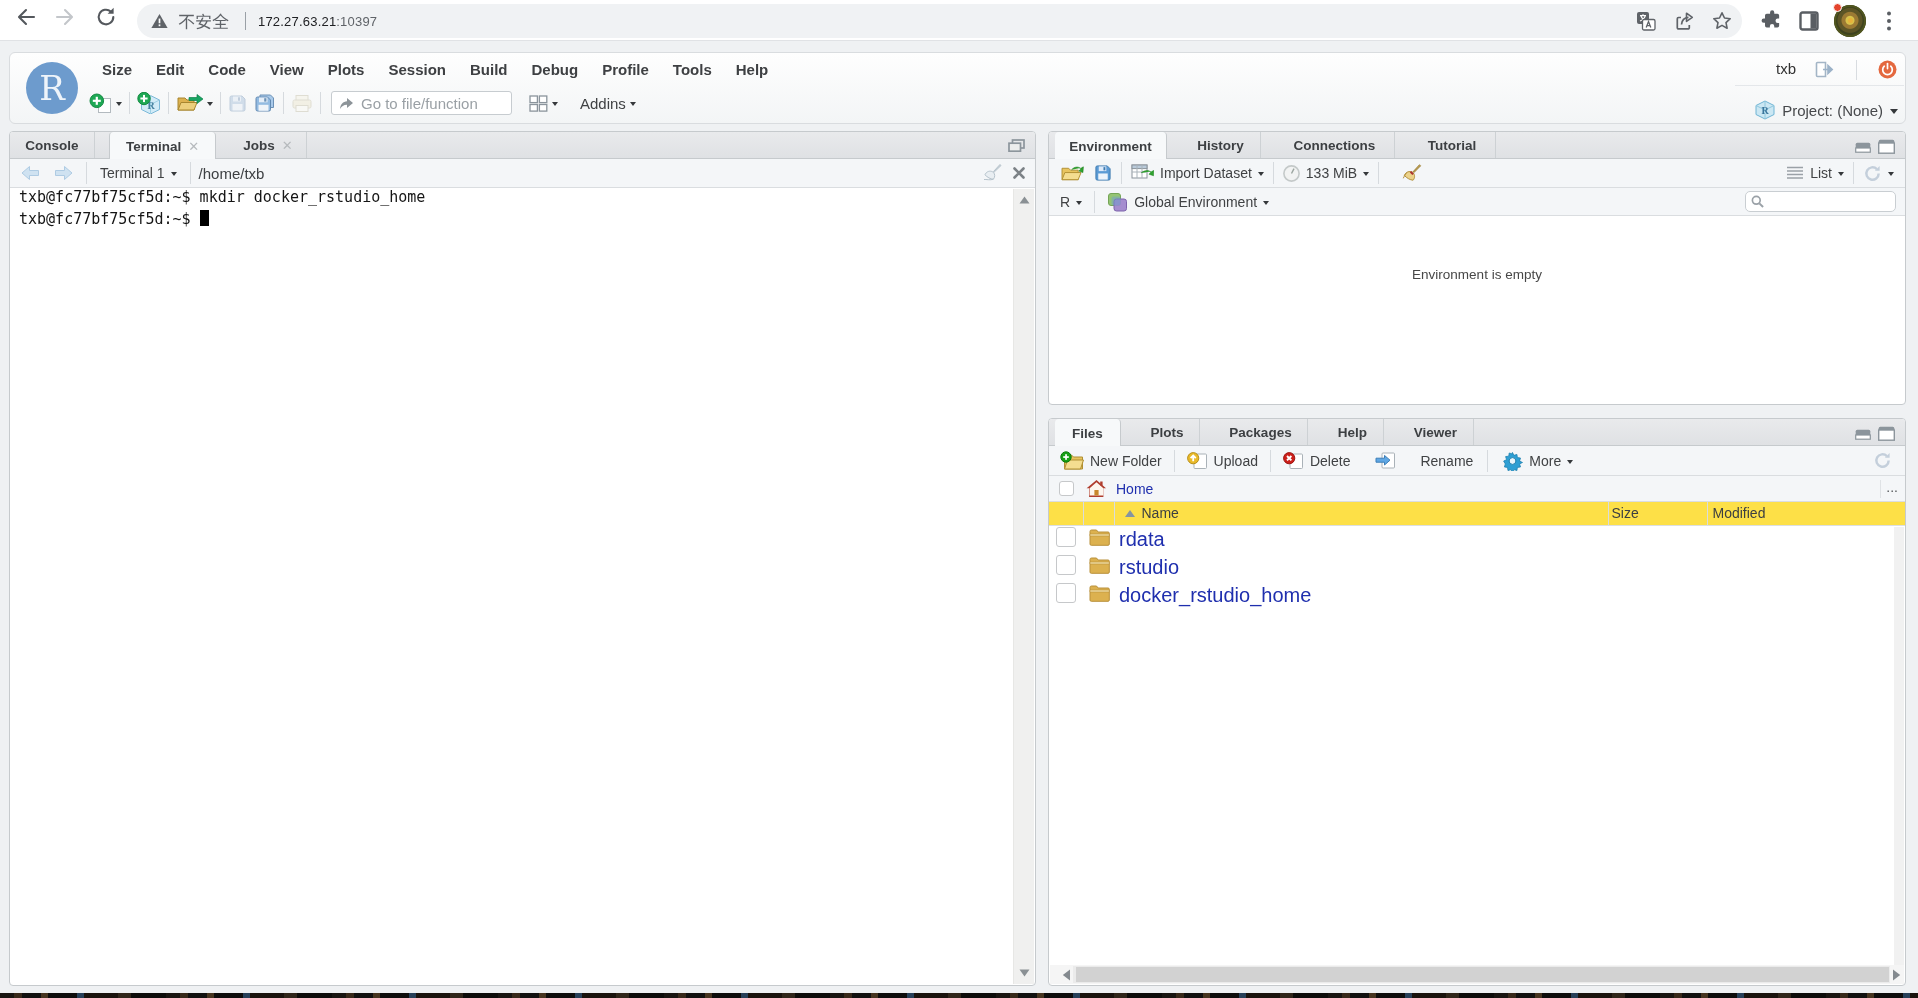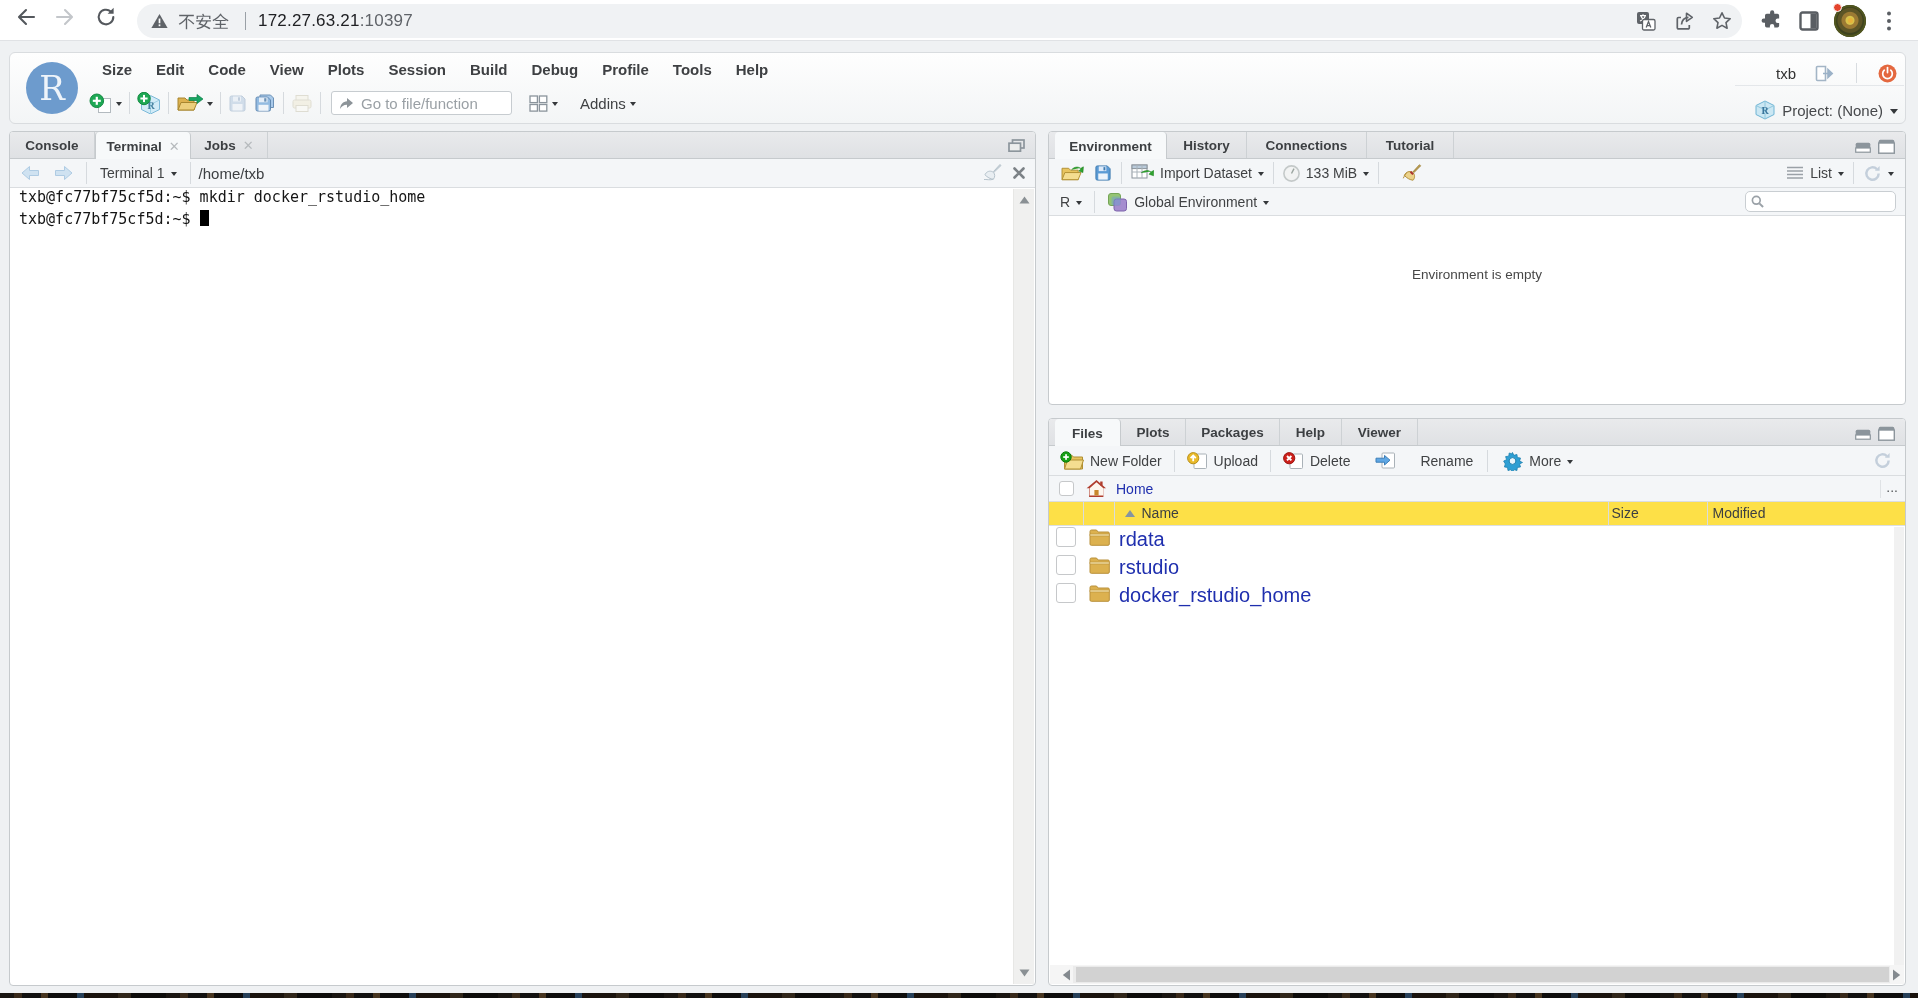--- a/index.html
+++ b/index.html
@@ -11,52 +11,52 @@
     --term-text:#151515;
   }
   *{margin:0;padding:0;box-sizing:border-box;}
   html,body{width:1918px;height:998px;overflow:hidden;}
   body{font-family:"Liberation Sans","DejaVu Sans",sans-serif;background:#fff;position:relative;}
   
   #browser-bar{position:absolute;left:0;top:0;width:1918px;height:41px;background:#ffffff;border-bottom:1px solid #e0e2e5;z-index:5;}
   .nav-ic{position:absolute;top:0;width:34px;height:34px;display:flex;align-items:center;justify-content:center;}
   #omnibox{position:absolute;left:137px;top:4px;width:1605px;height:34px;border-radius:17px;background:var(--pill-bg);display:flex;align-items:center;}
   .omni-left{display:flex;align-items:center;gap:10px;padding-left:14px;}
-  .url{font-size:17px;color:var(--url-dark);letter-spacing:.2px;}
+  .url{font-size:13px;color:var(--url-dark);letter-spacing:.2px;}
   .url .port{color:var(--url-gray);}
   .sec-sep{width:1px;height:18px;background:#9aa0a6;margin:0 2px 0 6px;}
   .omni-right{position:absolute;right:10px;top:0;height:34px;display:flex;align-items:center;gap:18px;}
   .chrome-right{position:absolute;top:0;height:41px;display:flex;align-items:center;}
   
   #page{position:absolute;left:0;top:41px;width:1918px;height:952px;background:var(--page-bg);}
   #wallpaper-strip{position:absolute;left:0;top:993px;width:1918px;height:5px;background:
      repeating-linear-gradient(90deg,#191511 0 14px,#38291a 14px 22px,#121110 22px 41px,#473520 41px 48px,#0e0d0c 48px 77px,#274059 77px 84px,#1a130d 84px 118px,#30261a 118px 131px,#0d0c0a 131px 166px);}
   
   #rs-header{position:absolute;left:9px;top:11px;width:1897px;height:72px;background:linear-gradient(#fefefe,#f3f5f6);border:1px solid var(--hdr-border);border-radius:6px;}
   #rs-logo{position:absolute;left:16px;top:9px;width:52px;height:52px;border-radius:50%;background:#6d9bcd;color:#eef4fa;display:flex;align-items:center;justify-content:center;font-family:"DejaVu Serif","Liberation Serif",serif;font-size:34px;}
   #menubar{position:absolute;left:80px;top:4px;height:26px;display:flex;align-items:center;}
   .menu-item{padding:0 12px;font-size:15px;font-weight:700;color:#3e4043;line-height:26px;}
   #main-toolbar{position:absolute;left:76px;top:33px;height:34px;display:flex;align-items:center;}
   .tbtn{display:flex;align-items:center;gap:4px;padding:0 3px;height:28px;}
   .tsep{width:1px;height:22px;background:var(--sep);margin:0 4px;}
   .caret{width:0;height:0;border-left:4px solid transparent;border-right:4px solid transparent;border-top:5px solid #35383b;margin-top:2px;}
   .caret.sm{border-left-width:3.5px;border-right-width:3.5px;border-top-width:4.5px;}
   #goto-box{width:181px;height:24px;background:#fff;border:1px solid #c7ccd0;border-radius:3px;display:flex;align-items:center;padding:0 6px;gap:7px;overflow:hidden;margin:0 6px;}
   #goto-box .ph{font-size:15px;color:#9aa0a5;white-space:nowrap;}
-  #hdr-right-top{position:absolute;right:8px;top:7px;height:26px;display:flex;align-items:center;gap:19px;}
+  #hdr-right-top{position:absolute;right:8px;top:7px;height:26px;display:flex;align-items:flex-start;gap:19px;}
   #hdr-right-top .user{font-size:15px;color:#333;}
   #hdr-divider{position:absolute;right:1px;top:32px;width:169px;height:1px;background:#e4e7ea;}
   #hdr-right-bottom{position:absolute;right:7px;top:45px;height:24px;display:flex;align-items:center;gap:7px;}
   #hdr-right-bottom .proj{font-size:15px;color:#46484b;}
   
   .panel{position:absolute;background:#fff;border:1px solid var(--panel-border);border-radius:4px;overflow:hidden;}
   #panel-left{left:9px;top:90px;width:1027px;height:855px;}
   #panel-env{left:1048px;top:90px;width:858px;height:274px;}
   #panel-files{left:1048px;top:377px;width:858px;height:568px;}
-  .tabstrip{position:relative;height:27px;background:linear-gradient(var(--tabstrip-a),var(--tabstrip-b));border-bottom:1px solid var(--panel-border);display:flex;}
+  .tabstrip{position:relative;height:27px;background:linear-gradient(var(--tabstrip-a),var(--tabstrip-b));border-bottom:1px solid var(--panel-border);display:flex;gap:14px;}
   .tab{display:flex;align-items:center;justify-content:center;gap:7px;padding:0 13px;font-size:13.5px;font-weight:700;color:var(--tab-text);border-right:1px solid #cdd1d4;position:relative;}
   .tab.first{border-left:none;}
   .tab.active{background:var(--tab-active);border-left:1px solid var(--panel-border);border-right:1px solid var(--panel-border);border-top-left-radius:4px;border-top-right-radius:4px;margin-bottom:-1px;height:28px;}
   .tab.active.first{border-left:none;text-align:right;}
   .tabstrip.inset{padding-left:6px;}
   .tab-x{color:#b6babd;font-size:13px;font-weight:700;line-height:1;}
   .winbtns{position:absolute;right:10px;top:7px;display:flex;gap:7px;align-items:flex-end;}
   .toolbar{height:29px;background:var(--toolbar-bg);border-bottom:1px solid var(--toolbar-border);display:flex;align-items:center;padding:0 6px;position:relative;}
   .tb-label{font-size:14px;color:var(--ui-text);}
   .tb-group{display:flex;align-items:center;gap:6px;padding:0 5px;}
@@ -296,21 +296,21 @@
       <span class="proj">Project: (None)</span>
       <span class="caret"></span>
     </div>
   </div>
 
   <div class="panel" id="panel-left">
     <div class="tabstrip">
       <div class="tab first" style="width:85px;">
           <span>Console</span>
         </div>
-      <div class="tab active" style="width:96px;">
+      <div class="tab active" style="width:107px;">
           <span>Terminal</span>
           <span class="tab-x">✕</span>
         </div>
       <div class="tab" style="width:77px;">
           <span>Jobs</span>
           <span class="tab-x">✕</span>
         </div>
       <div class="winbtns">
         <svg width="17" height="13" viewBox="0 0 17 13">
           <rect x="4.5" y="1" width="11.5" height="8" fill="none" stroke="#8c959c" stroke-width="1.7"></rect>

